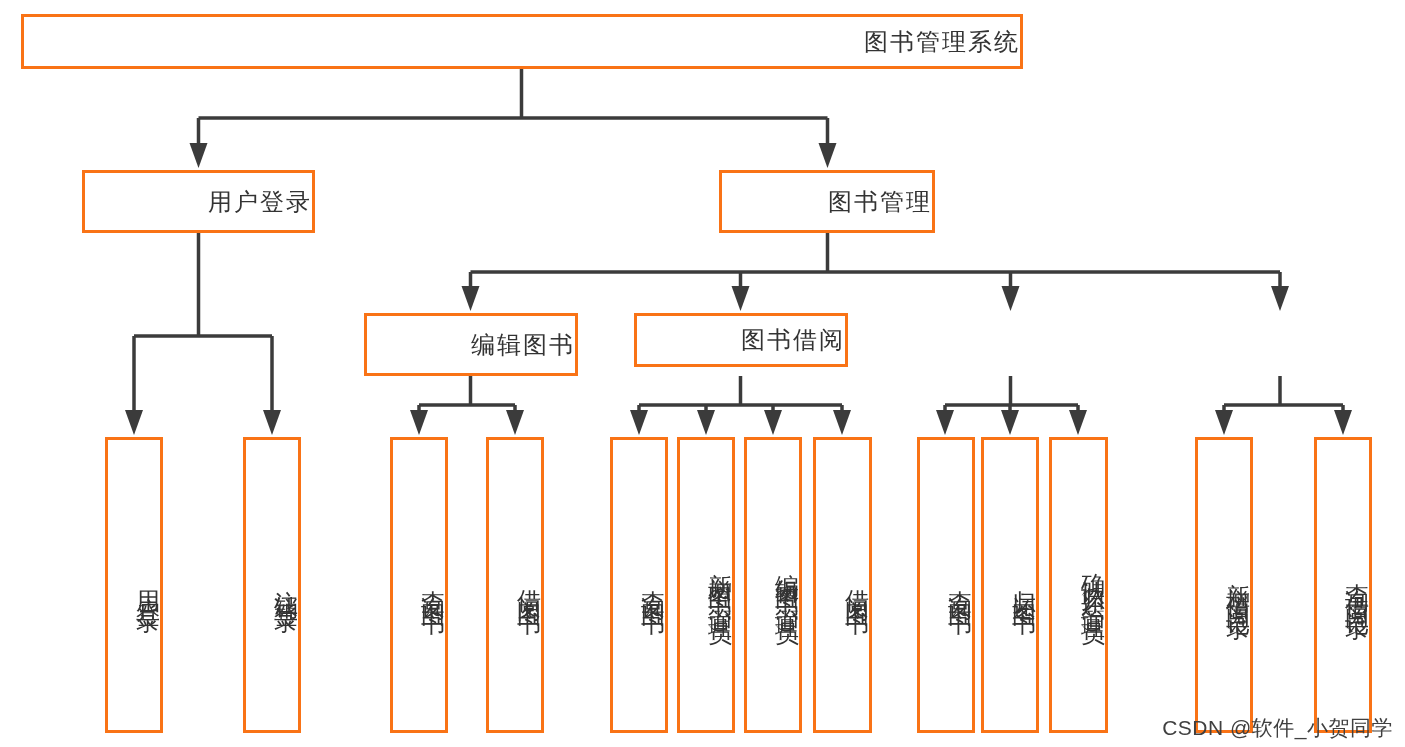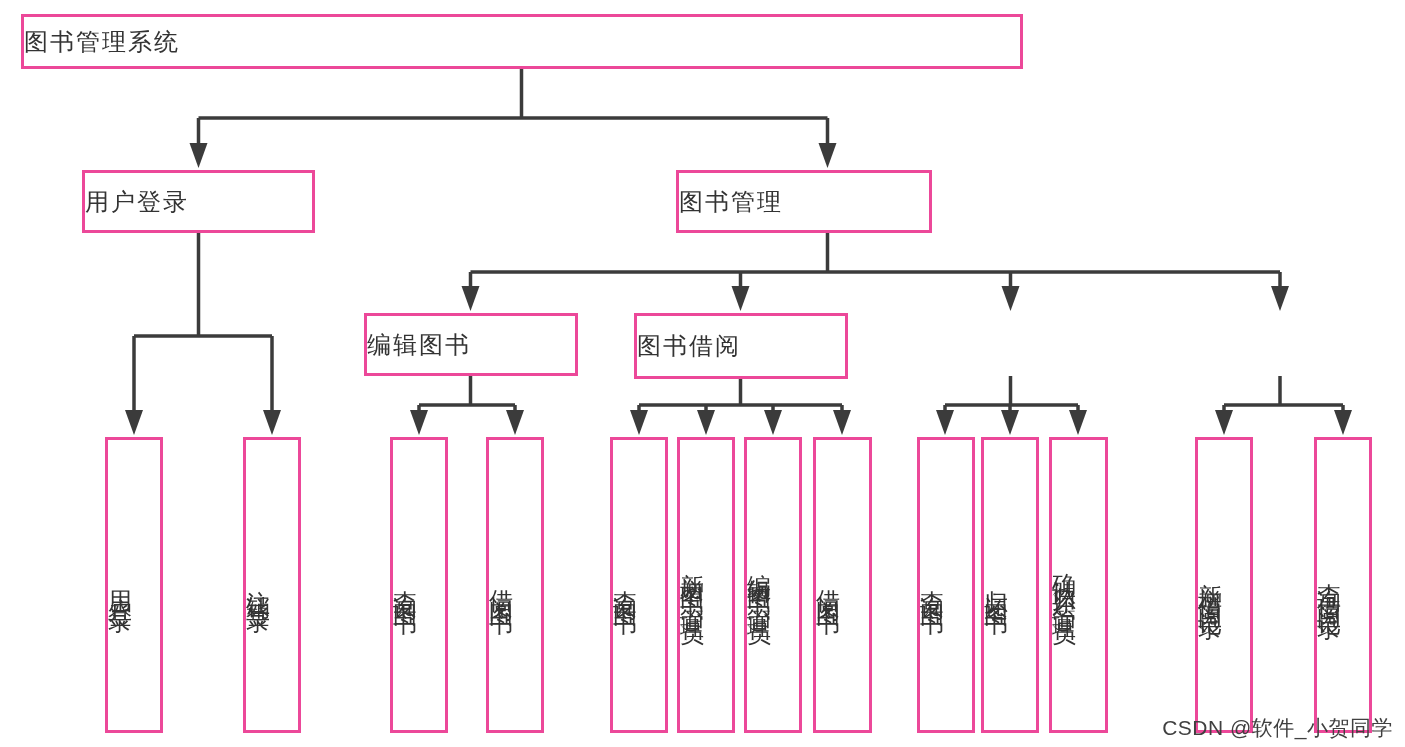--- a/index.html
+++ b/index.html
@@ -14,24 +14,24 @@
   .wires {
     position: absolute;
     left: 0; top: 0;
     width: 1405px; height: 747px;
     z-index: 1;
   }
   .node {
     position: absolute;
     box-sizing: border-box;
     background: #ffffff;
-    border: 3px solid #ec4899;
+    border: 3px solid #f97316;
     display: flex;
     align-items: center;
-    justify-content: flex-start;
+    justify-content: flex-end;
     color: #333333;
     z-index: 2;
   }
   .node.h .lbl {
     font-size: 24px;
     letter-spacing: 2px;
     white-space: nowrap;
   }
   .node.v .lbl {
     writing-mode: vertical-rl;
@@ -121,28 +121,28 @@
     </g>
   </svg>
 
   <div class="node h" style="left:21px;top:14px;width:1002px;height:55px">
     <span class="lbl">图书管理系统</span>
   </div>
 
   <div class="node h" style="left:82px;top:170px;width:233px;height:63px">
     <span class="lbl">用户登录</span>
   </div>
-  <div class="node h" style="left:676px;top:170px;width:256px;height:63px">
+  <div class="node h" style="left:719px;top:170px;width:216px;height:63px">
     <span class="lbl">图书管理</span>
   </div>
 
   <div class="node h" style="left:364px;top:313px;width:214px;height:63px">
     <span class="lbl">编辑图书</span>
   </div>
-  <div class="node h" style="left:634px;top:313px;width:214px;height:66px">
+  <div class="node h" style="left:634px;top:313px;width:214px;height:54px">
     <span class="lbl">图书借阅</span>
   </div>
 
   <div class="node v" style="left:105px;top:437px;width:58px;height:296px">
     <span class="lbl">用户登录</span>
   </div>
   <div class="node v" style="left:243px;top:437px;width:58px;height:296px">
     <span class="lbl">注销登录</span>
   </div>
 

